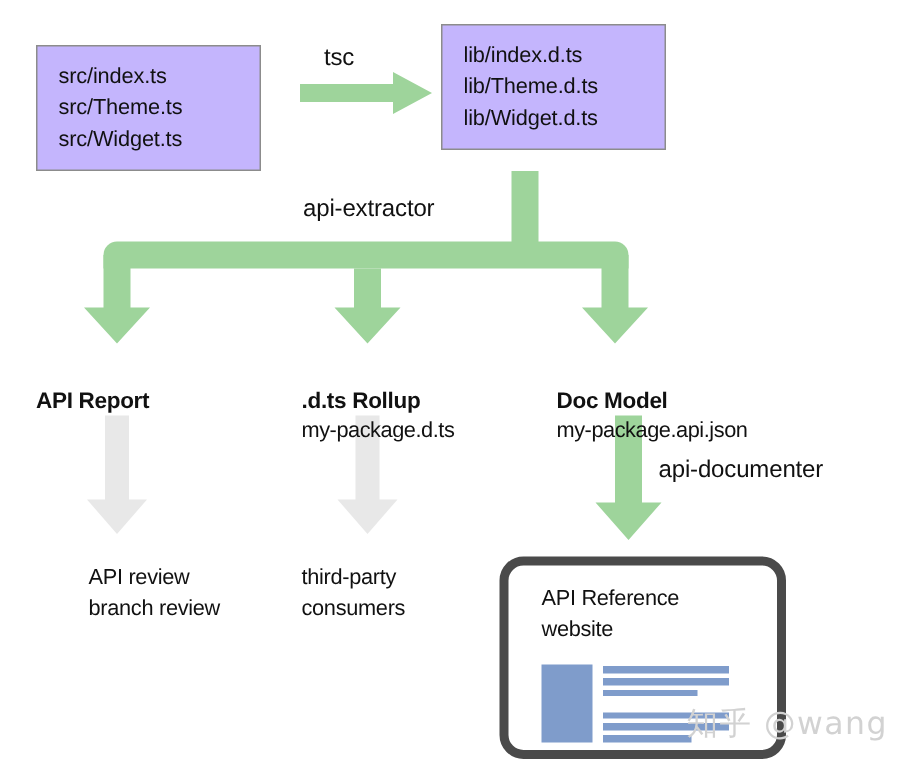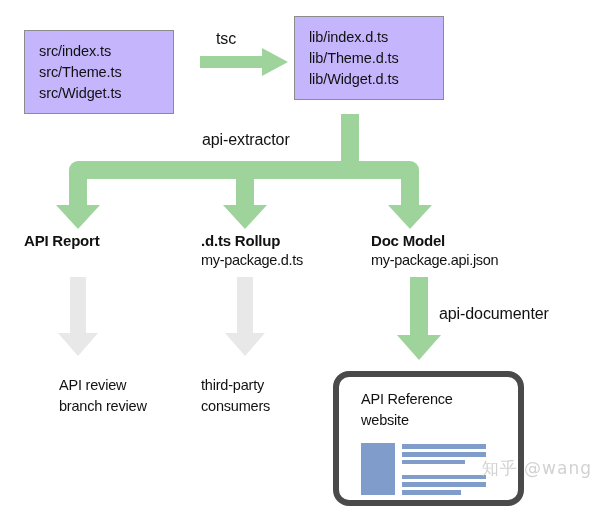--- a/index.html
+++ b/index.html
@@ -54,20 +54,21 @@
     letter-spacing: -0.1px;
   }
   #label-tsc         { left: 216px; top: 30px; }
   #label-api-extract { left: 202px; top: 131px; }
   #label-api-doc     { left: 439px; top: 305px; }
 
   
   .artifact {
     position: absolute;
     white-space: nowrap;
+    margin-top: 27px;
   }
   .artifact .title {
     font-size: 15px;
     font-weight: bold;
     line-height: 19px;
     letter-spacing: -0.2px;
   }
   .artifact .file {
     font-size: 14.5px;
     line-height: 20px;
@@ -134,22 +135,22 @@
   .card-mock .lines .bar {
     height: 6px;
     background: #7f9ccb;
   }
   .card-mock .lines .spacer { height: 5px; background: transparent; }
 
   
   #watermark {
     position: absolute;
     right: 8px;
-    bottom: 38px;
-    font-size: 17px;
+    bottom: 22px;
+    font-size: 21px;
     color: #d2d2d2;
     letter-spacing: 1px;
     white-space: nowrap;
     font-family: "DejaVu Sans", sans-serif;
   }
 </style>
 </head>
 <body style="background: rgb(255, 255, 255); color: rgb(17, 17, 17);">
 
 <div class="stage">

